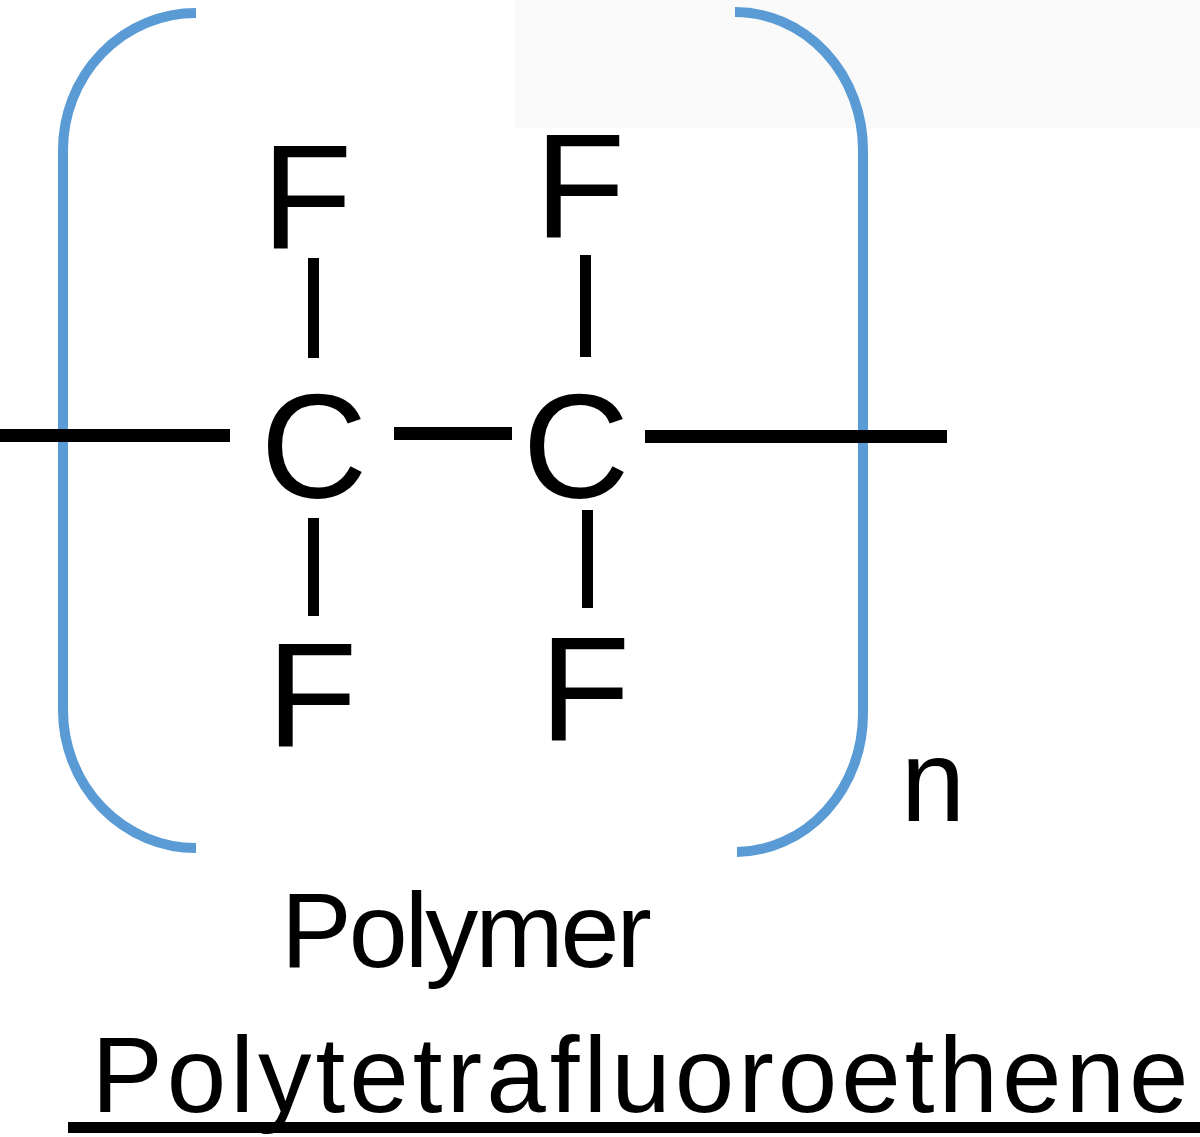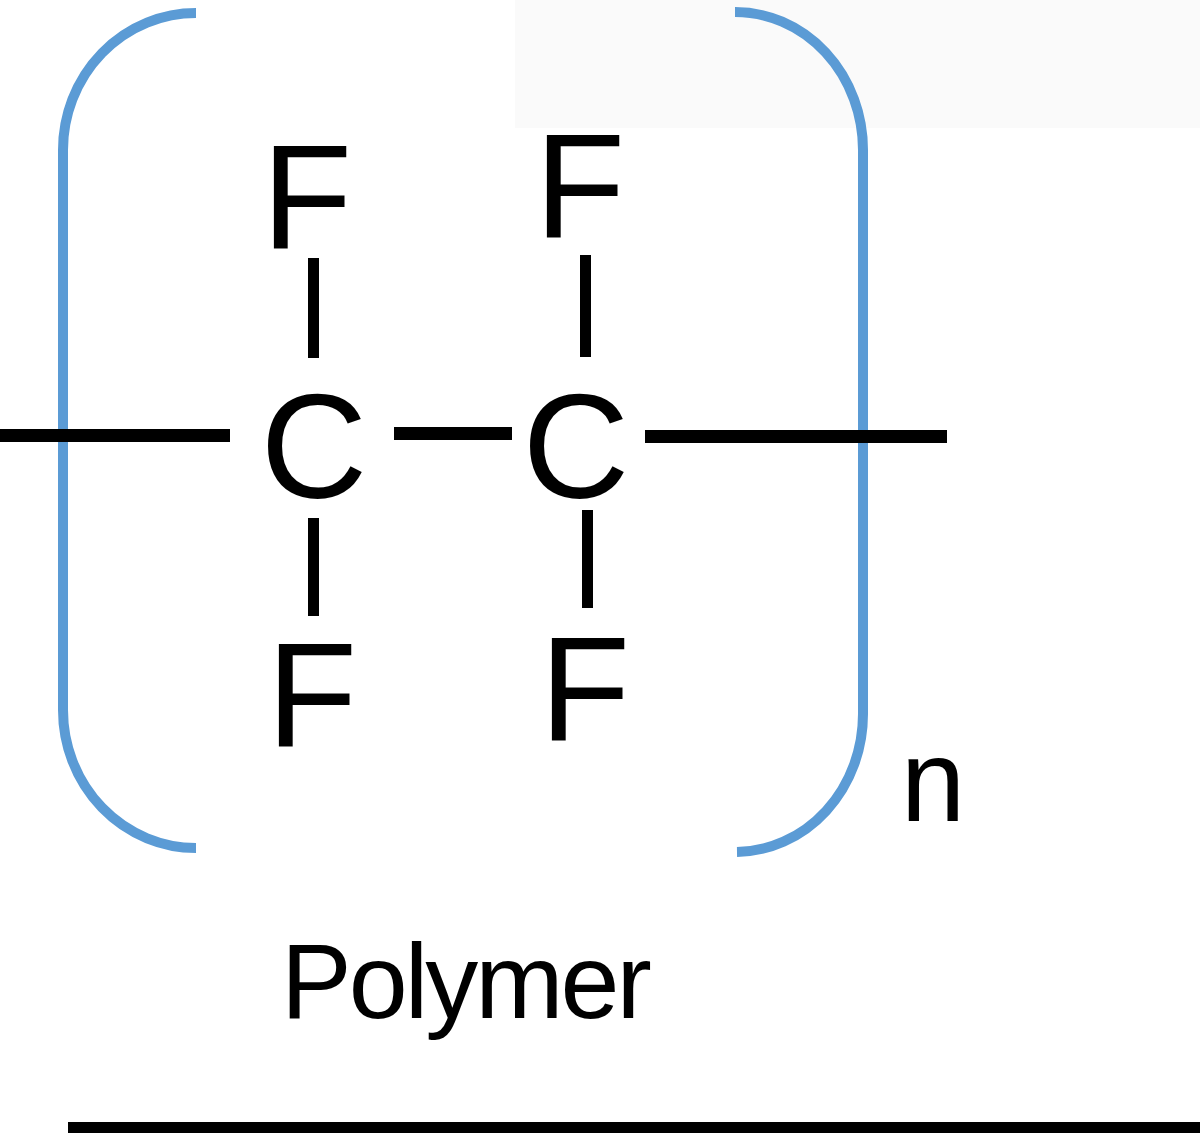--- a/index.html
+++ b/index.html
@@ -58,21 +58,21 @@
   .subscript-n {
     position: absolute;
     left: 933px; top: 784px;
     font-size: 116px;
     line-height: 1;
     transform: translate(-50%, -53%);
   }
   
   .caption-polymer {
     position: absolute;
-    left: 465px; top: 975px;
+    left: 465px; top: 924px;
     font-size: 106px;
     letter-spacing: -3px;
     line-height: 1;
     white-space: nowrap;
     transform: translate(-50%, -44%);
   }
   .caption-name {
     position: absolute;
     left: 642px; top: 1069px;
     font-size: 107px;
@@ -111,16 +111,17 @@
   <div class="atom atom-f-tr">F</div>
   <div class="atom atom-c1">C</div>
   <div class="atom atom-c2">C</div>
   <div class="atom atom-f-bl">F</div>
   <div class="atom atom-f-br">F</div>
 
   <div class="subscript-n">n</div>
 
   <div class="caption-polymer">Polymer</div>
 
+  <div class="caption-name">Polytetrafluoroethene</div>
 
   <div class="caption-underline"></div>
 
 </div>
 
 </body></html>

